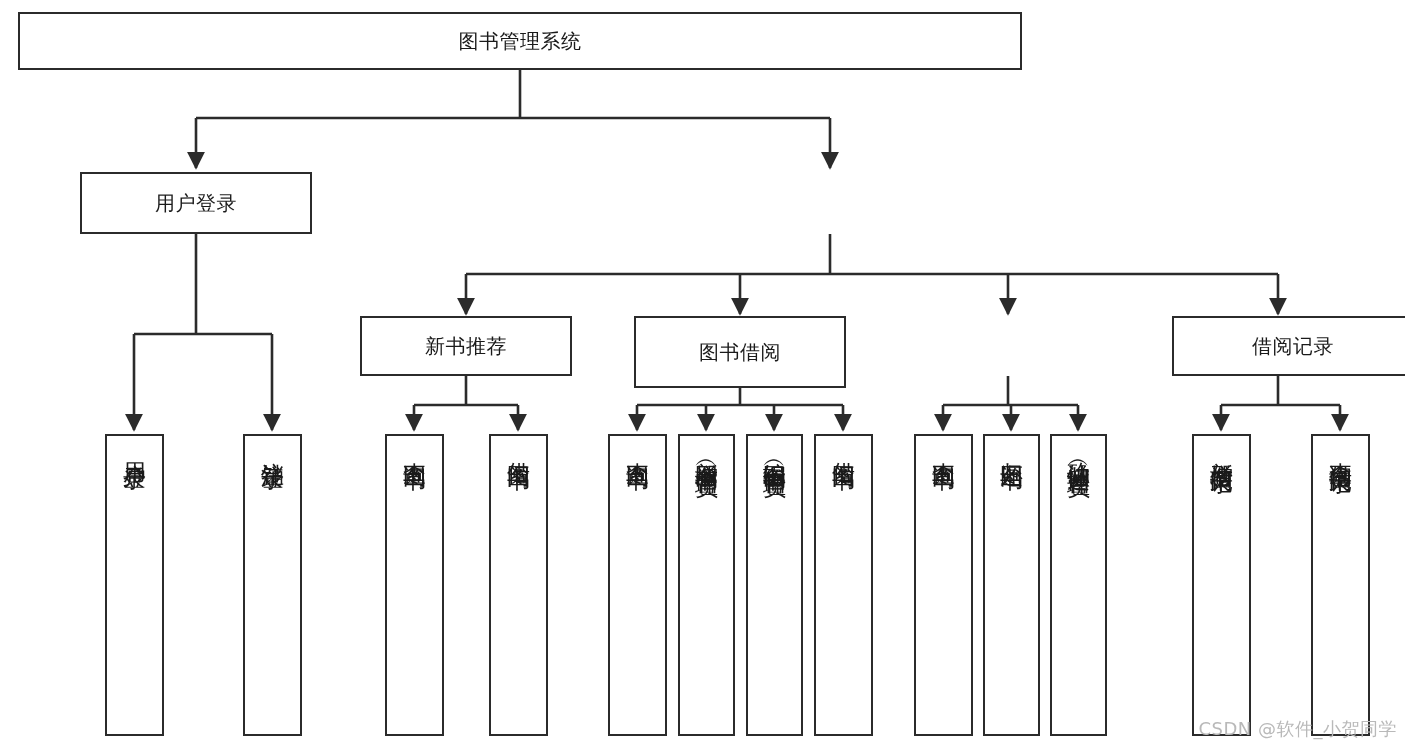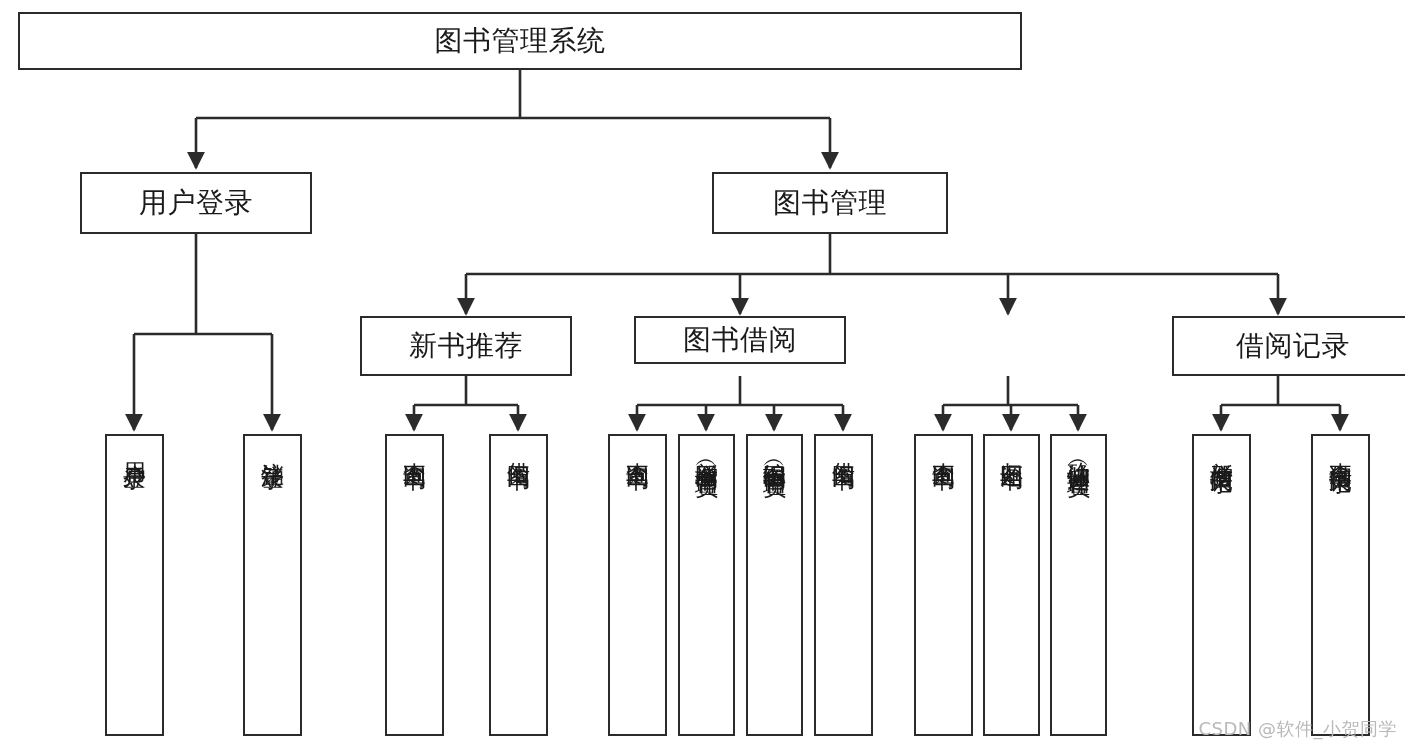--- a/index.html
+++ b/index.html
@@ -36,21 +36,21 @@
     color: #1a1a1a;
   }
   .node .label {
     display: block;
     text-align: center;
     line-height: 1.15;
     white-space: nowrap;
   }
   
   .node.horiz .label {
-    font-size: 28px;
+    font-size: 20px;
     letter-spacing: 0.5px;
   }
   
   .node.vert {
     align-items: flex-start;
     justify-content: center;
     padding-top: 8px;
   }
   .node.vert .label {
     writing-mode: vertical-rl;
@@ -130,29 +130,26 @@
   </svg>
 
   <div class="node horiz" style="left:18px; top:12px; width:1004px; height:58px;">
     <span class="label">图书管理系统</span>
   </div>
 
   <div class="node horiz" style="left:80px; top:172px; width:232px; height:62px;">
     <span class="label">用户登录</span>
   </div>
 
-  <div class="node horiz" style="left:712px; top:172px; width:236px; height:62px;">
-    <span class="label">图书管理</span>
-  </div>
 
   <div class="node horiz" style="left:360px; top:316px; width:212px; height:60px;">
     <span class="label">新书推荐</span>
   </div>
 
-  <div class="node horiz" style="left:634px; top:316px; width:212px; height:48px;">
+  <div class="node horiz" style="left:634px; top:316px; width:212px; height:72px;">
     <span class="label">图书借阅</span>
   </div>
 
 
   <div class="node horiz" style="left:1172px; top:316px; width:242px; height:60px;">
     <span class="label">借阅记录</span>
   </div>
 
   <div class="node vert" style="left:105px; top:434px; width:59px; height:302px;">
     <span class="label">用户登录</span>

